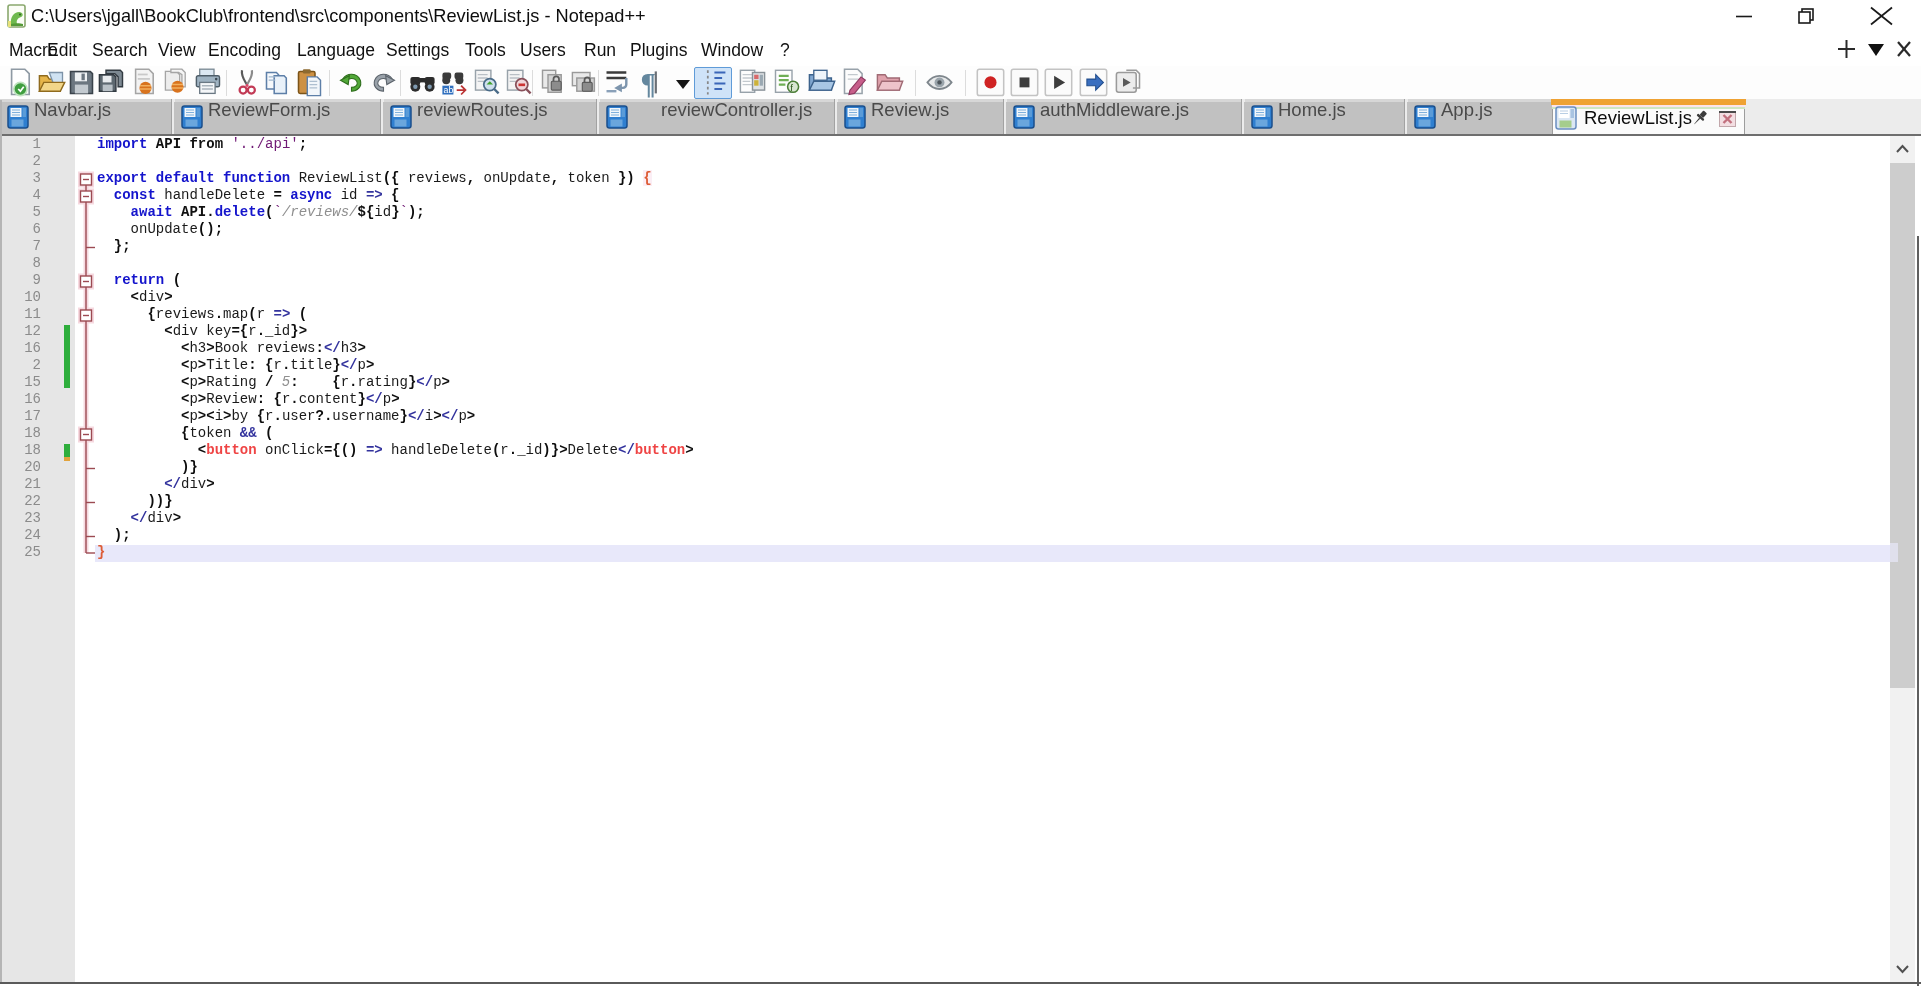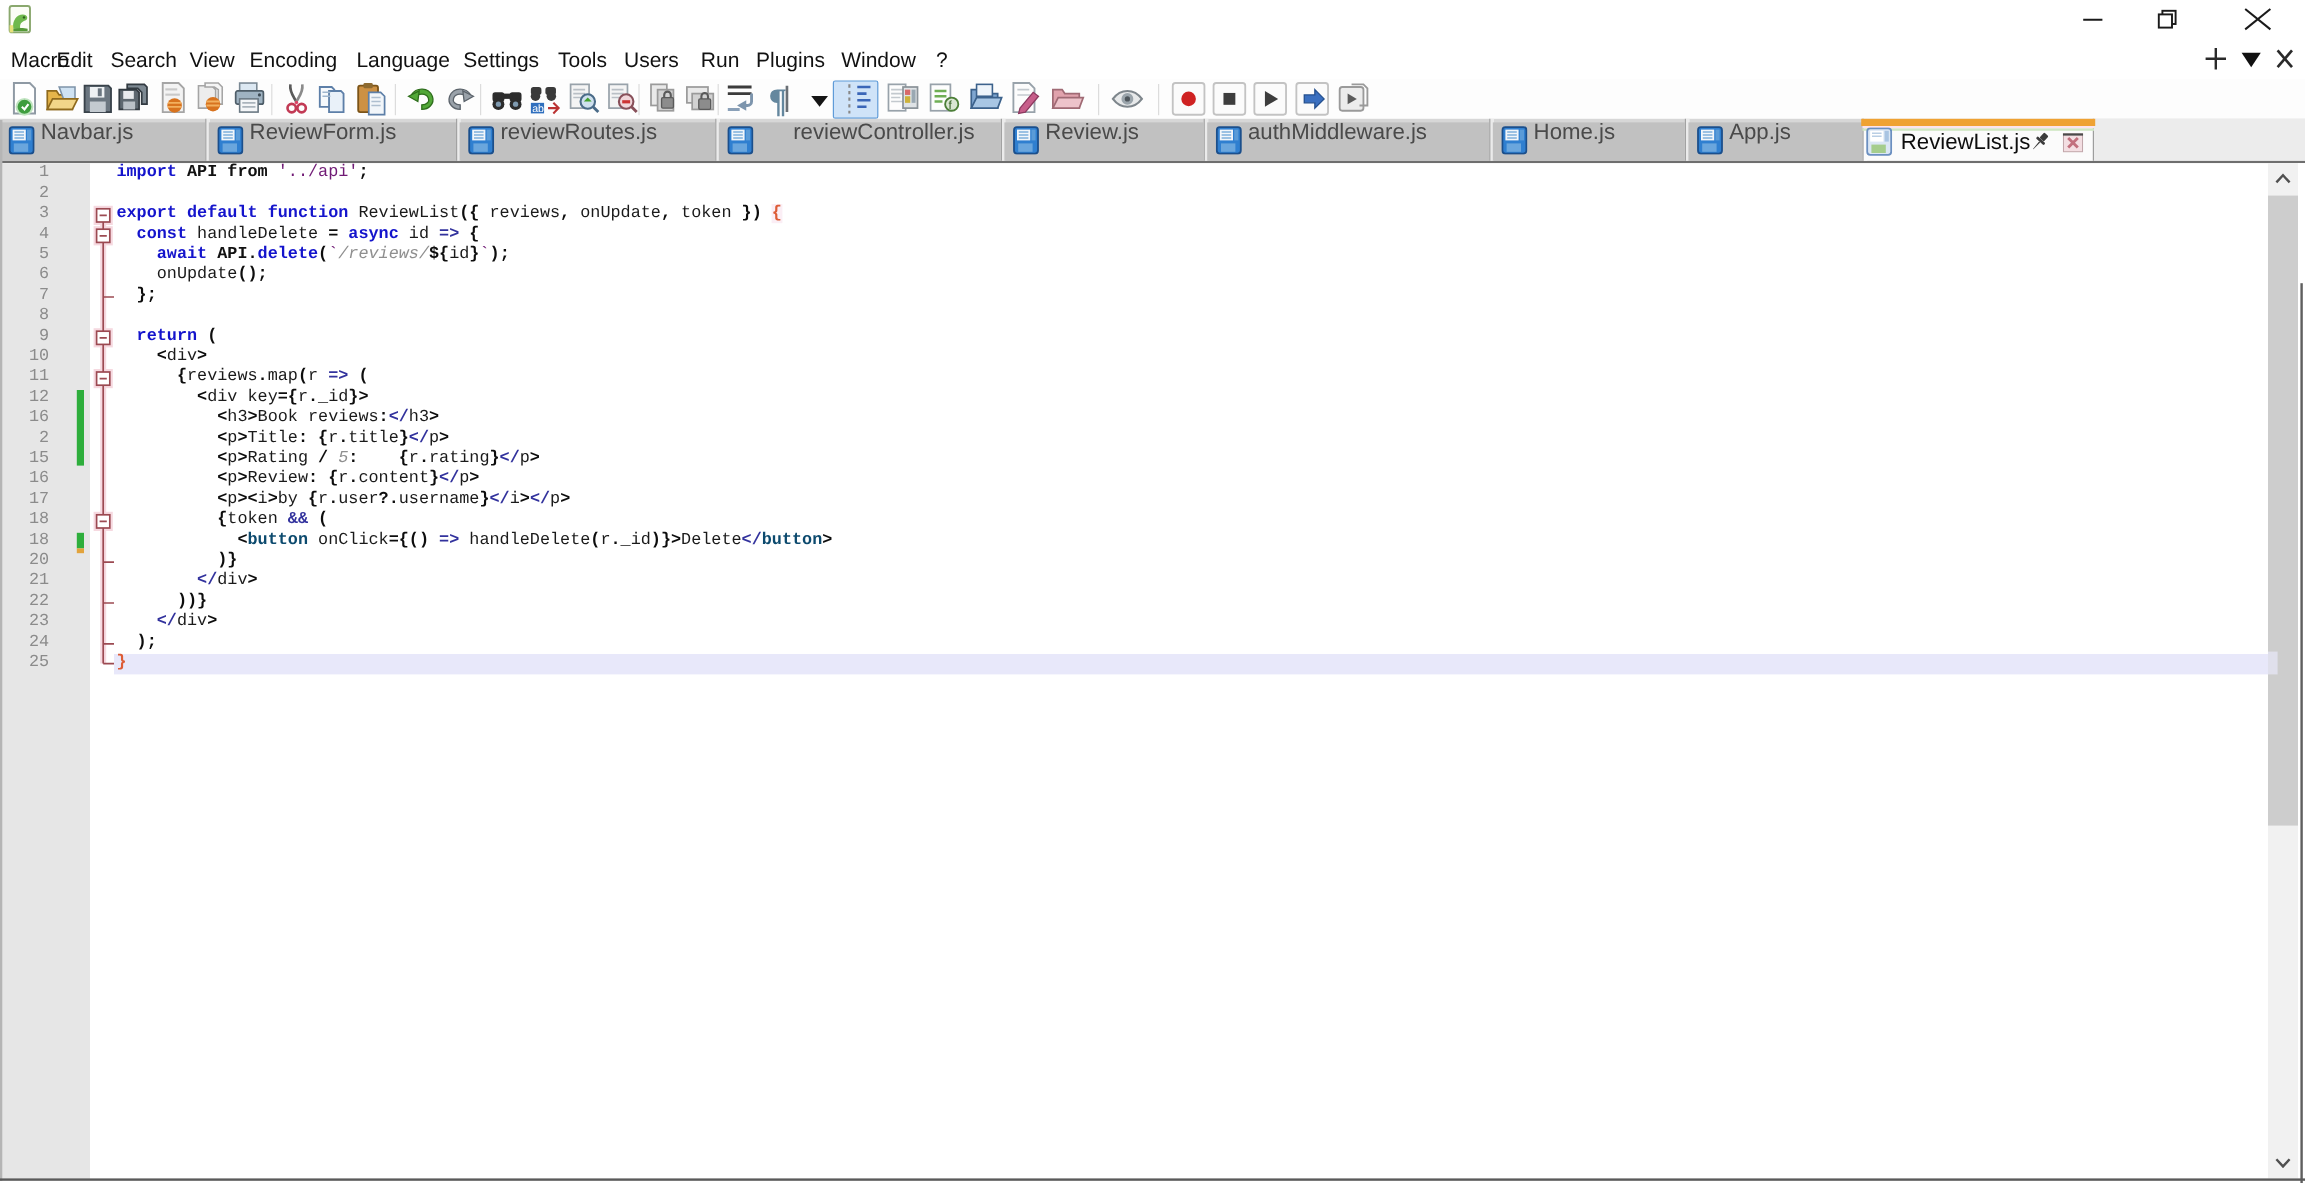--- a/index.html
+++ b/index.html
@@ -29,40 +29,41 @@
  font-family:"Liberation Mono",monospace;font-size:14px;line-height:17px}
 #curline{left:95px;top:409px;width:1795px;height:17px;background:#e8e8fa}
 #code{left:97px;top:0;font-family:"Liberation Mono",monospace;font-size:14px;
  line-height:17px;color:#1a1a1a;white-space:pre}
 #code .k{color:#1414cc;font-weight:bold}
 #code .o{color:#0d0d0d;font-weight:bold}
 #code .b{color:#111;font-weight:bold}
 #code .s{color:#701a75}
 #code .r{color:#8f8f8f;font-style:italic}
 #code .n{color:#32329d;font-weight:bold}
-#code .t{color:#0c4a6e;font-weight:bold}
+#code .t{color:#ef4444;font-weight:bold}
 #code .d{color:#dd5c36;font-weight:bold}
 
 #sbar{left:1890px;top:0;width:25px;height:846px;background:#f1f1f1}
 #sthumb{left:0px;top:27px;width:25px;height:525px;background:#cdcdcd}
 #redge{left:1915px;top:0;width:6px;height:846px;background:#fff;border-left:0}
 #rb1{left:1917px;top:100px;width:2px;height:884px;background:#5f5f5f}
 #bborder{left:0;top:982px;width:1921px;height:2px;background:#5a5a5a}
 #lborder{left:0;top:100px;width:2px;height:884px;background:#b5b5b5}
 </style></head>
 <body>
 <div id="win">
     <div id="title" class="abs">
       <svg class="abs" style="left:5px;top:4px" width="26" height="26" viewBox="0 0 26 26">
 <rect x="3" y="1" width="17" height="22" rx="2" fill="#fbfdf6" stroke="#8aa86e" stroke-width="1.6"></rect>
 <path d="M6 20 C5 13 9 8 14 8 C18 8 19 12 16 13 C13 14 11 16 12 20 Z" fill="#6fb94e"></path>
 <path d="M6 20 C10 19 15 19 18 20 L18 22 L6 22 Z" fill="#559a38"></path>
 <circle cx="15" cy="10.5" r="1" fill="#2e5e1e"></circle>
 <rect x="3" y="17" width="3" height="6" fill="#e8e27a"></rect>
 </svg>
+      <span class="abs txt">C:\Users\jgall\BookClub\frontend\src\components\ReviewList.js - Notepad++</span>
       <svg class="abs" style="left:1730px;top:0" width="170" height="33" viewBox="0 0 170 33">
 <line x1="6" y1="16.5" x2="22" y2="16.5" stroke="#1a1a1a" stroke-width="1.6"></line>
 <rect x="72" y="9" width="11" height="11" fill="none" stroke="#1a1a1a" stroke-width="1.6"></rect>
 <rect x="69" y="12" width="11" height="11" fill="#fff" stroke="#1a1a1a" stroke-width="1.6"></rect>
 <line x1="141" y1="7.5" x2="162" y2="24.5" stroke="#1a1a1a" stroke-width="1.7"></line>
 <line x1="162" y1="7.5" x2="141" y2="24.5" stroke="#1a1a1a" stroke-width="1.7"></line>
 </svg>
     </div>
     <div id="menu" class="abs">
       <span style="left:9px">Macro</span>

